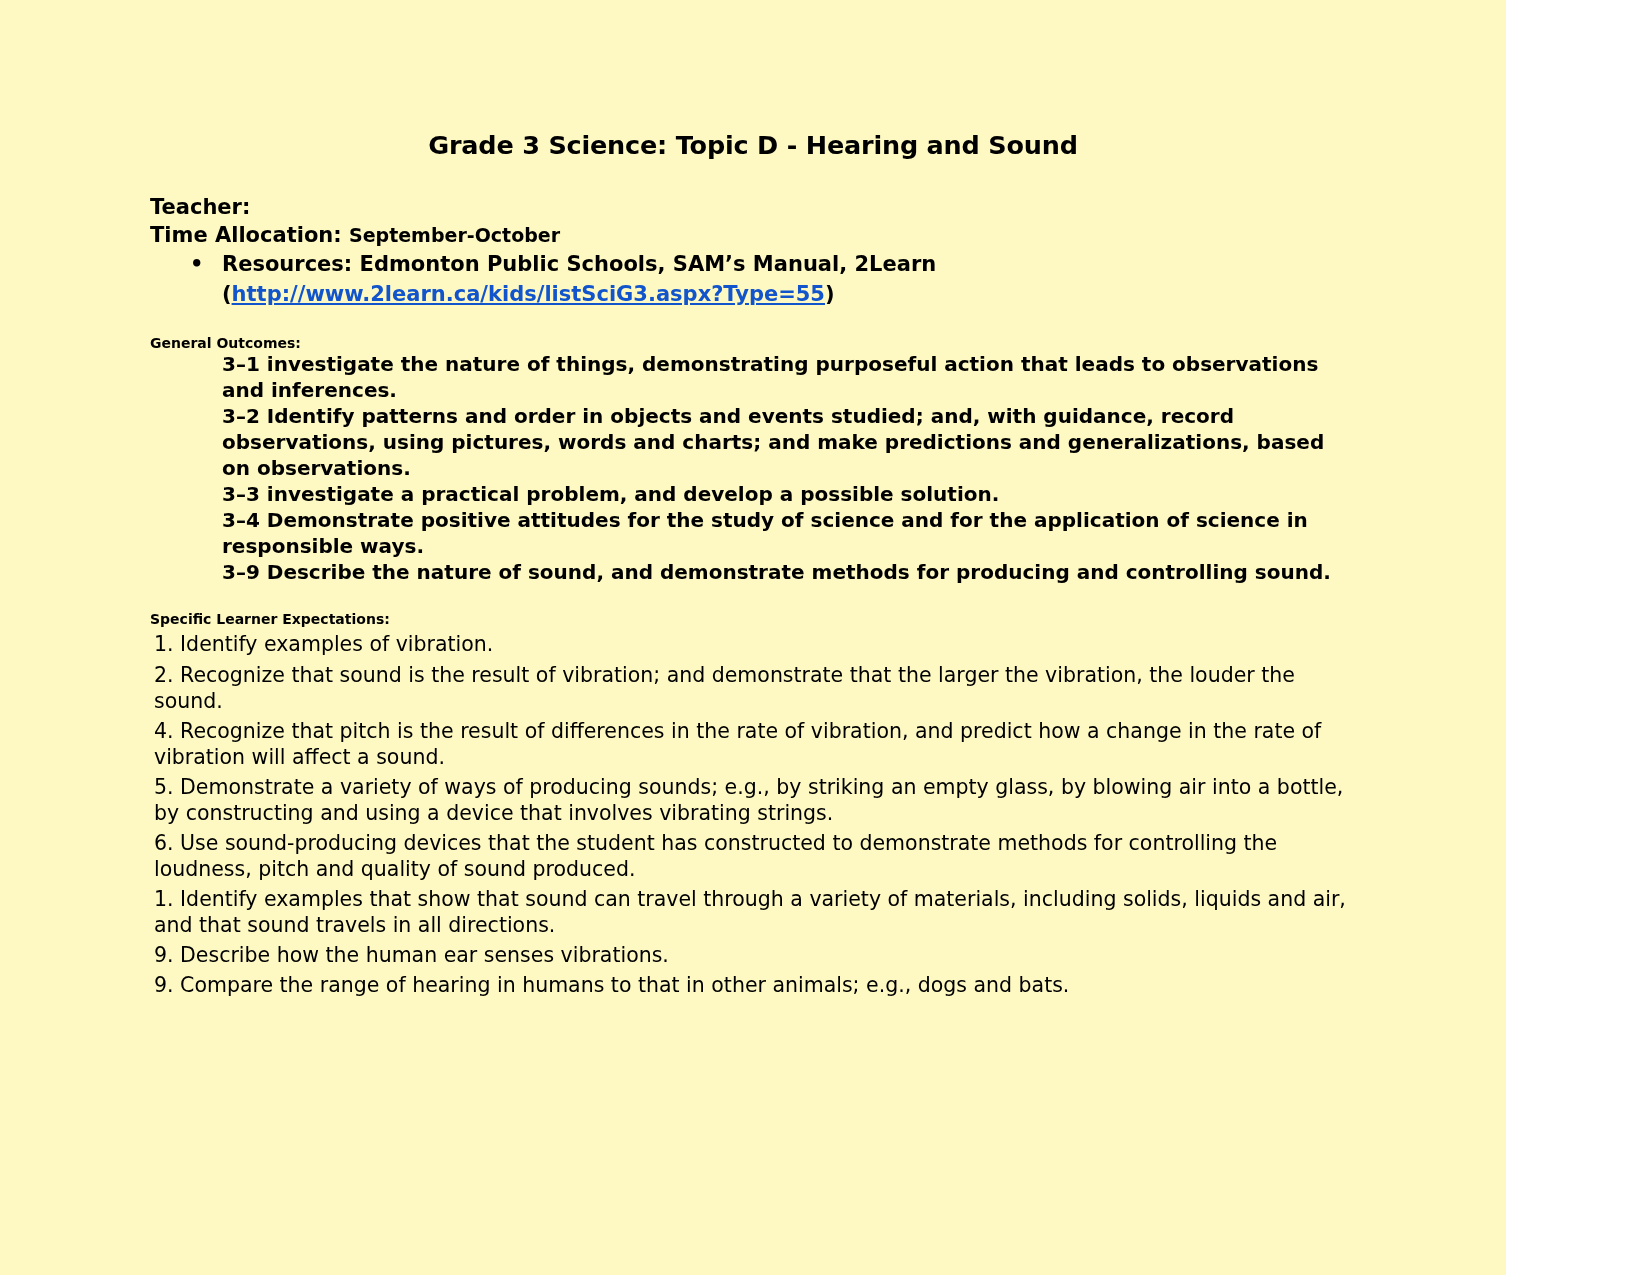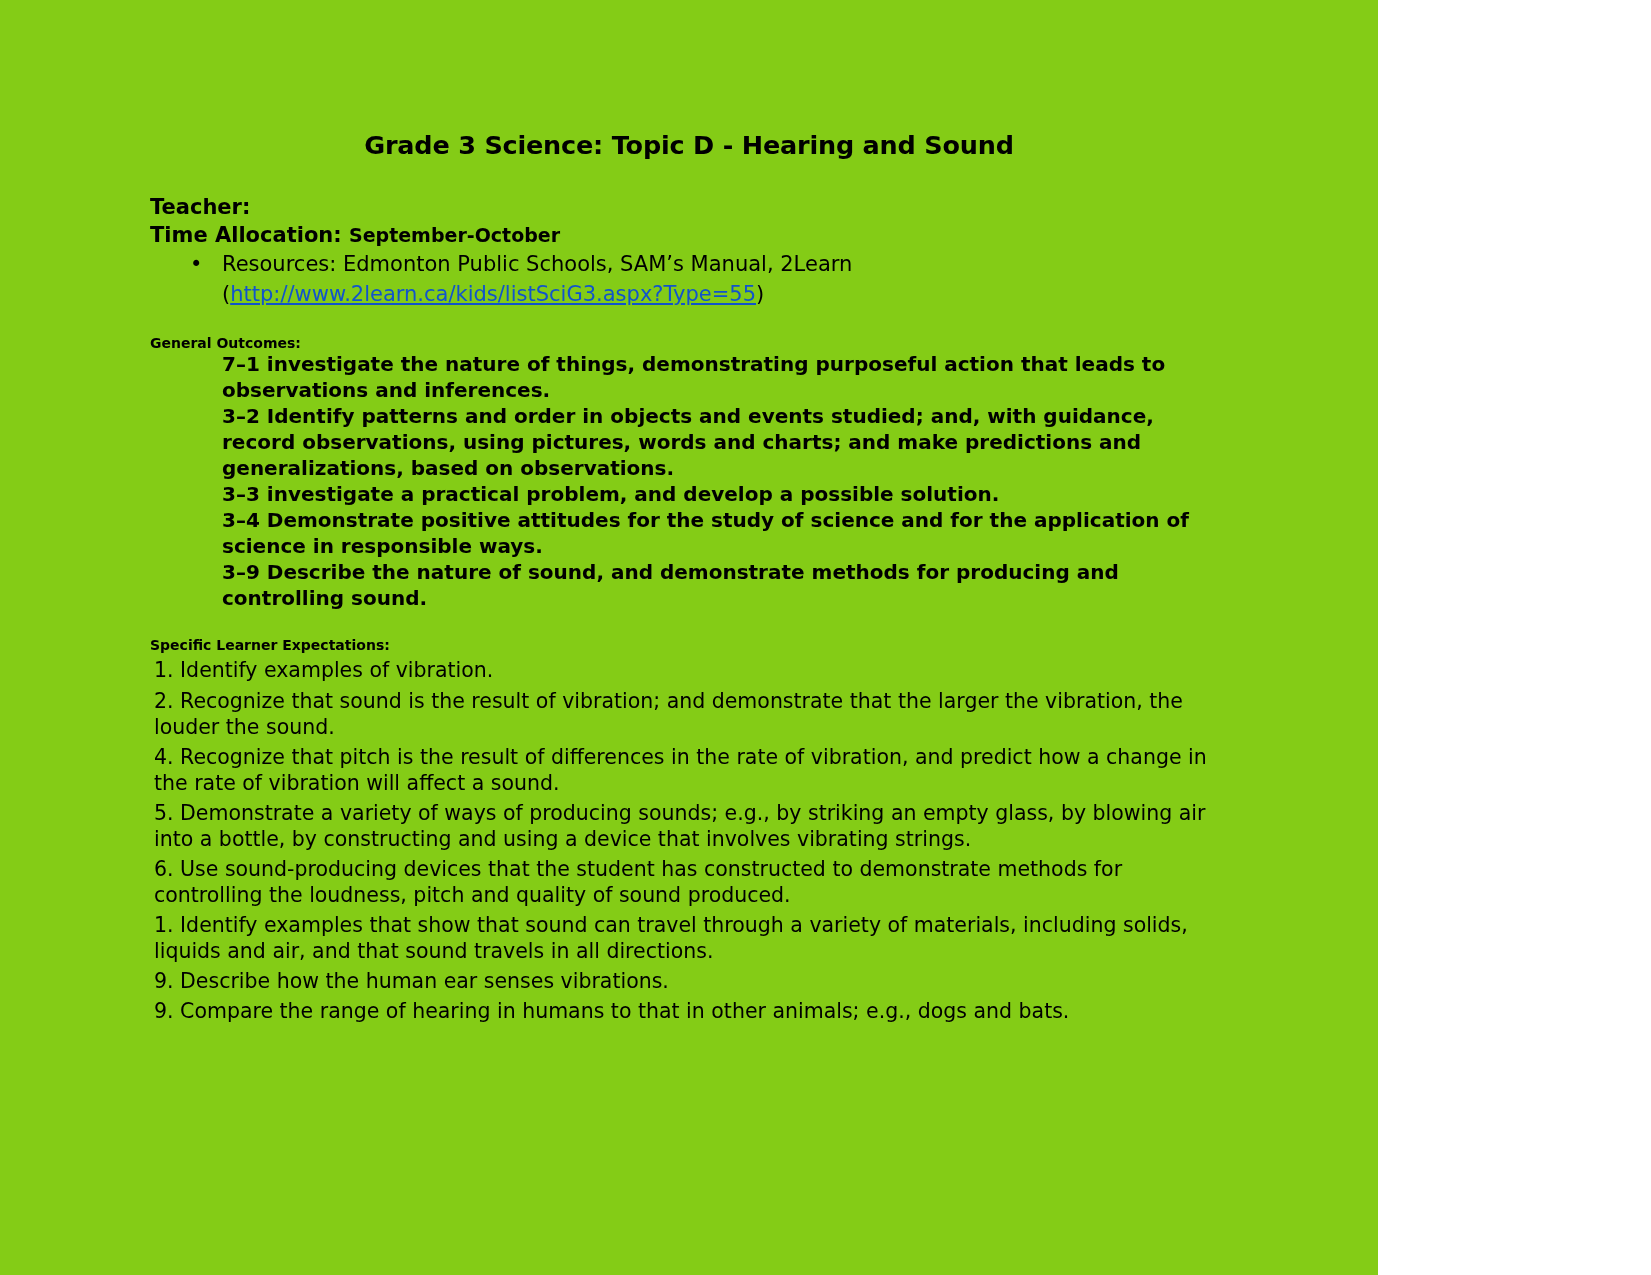--- a/index.html
+++ b/index.html
@@ -7,25 +7,25 @@
     padding: 0;
     background: #ffffff;
   }
   body {
     width: 1651px;
     min-height: 1275px;
     font-family: "DejaVu Sans", sans-serif;
     color: #000000;
   }
   .page {
-    width: 1378px;
+    width: 1506px;
     min-height: 1275px;
     box-sizing: border-box;
     padding: 130px 150px 40px 150px;
-    background: #84cc16;
+    background: #fef9c3;
   }
   .doc-title {
     text-align: center;
     font-size: 25.5px;
     font-weight: bold;
     margin: 0 0 34px 0;
     letter-spacing: -0.2px;
   }
   .meta-line {
     font-size: 21px;
@@ -39,21 +39,21 @@
   }
   ul.resources {
     margin: 0;
     padding: 0 0 0 72px;
     list-style: none;
   }
   ul.resources li {
     position: relative;
     font-size: 21px;
     line-height: 1.42;
-    font-weight: normal;
+    font-weight: bold;
   }
   ul.resources li::before {
     content: "\2022";
     position: absolute;
     left: -32px;
     top: 0;
     font-size: 21px;
   }
   a.ext-link {
     color: #1154cc;
@@ -105,21 +105,21 @@
   <ul class="resources">
     <li>
       <span>Resources: Edmonton Public Schools, SAM’s Manual, 2Learn</span><br>
       <span>(</span><a class="ext-link" href="#">http://www.2learn.ca/kids/listSciG3.aspx?Type=55</a><span>)</span>
     </li>
   </ul>
 
   <p class="section-head">General Outcomes:</p>
 
   <div class="outcomes">
-    <p>7–1 investigate the nature of things, demonstrating purposeful action that leads to observations and inferences.</p>
+    <p>3–1 investigate the nature of things, demonstrating purposeful action that leads to observations and inferences.</p>
     <p>3–2 Identify patterns and order in objects and events studied; and, with guidance, record observations, using pictures, words and charts; and make predictions and generalizations, based on observations.</p>
     <p>3–3 investigate a practical problem, and develop a possible solution.</p>
     <p>3–4 Demonstrate positive attitudes for the study of science and for the application of science in responsible ways.</p>
     <p>3–9 Describe the nature of sound, and demonstrate methods for producing and controlling sound.</p>
   </div>
 
   <p class="section-head">Specific Learner Expectations:</p>
 
   <div class="slo-list">
     <p>1. Identify examples of vibration.</p>

